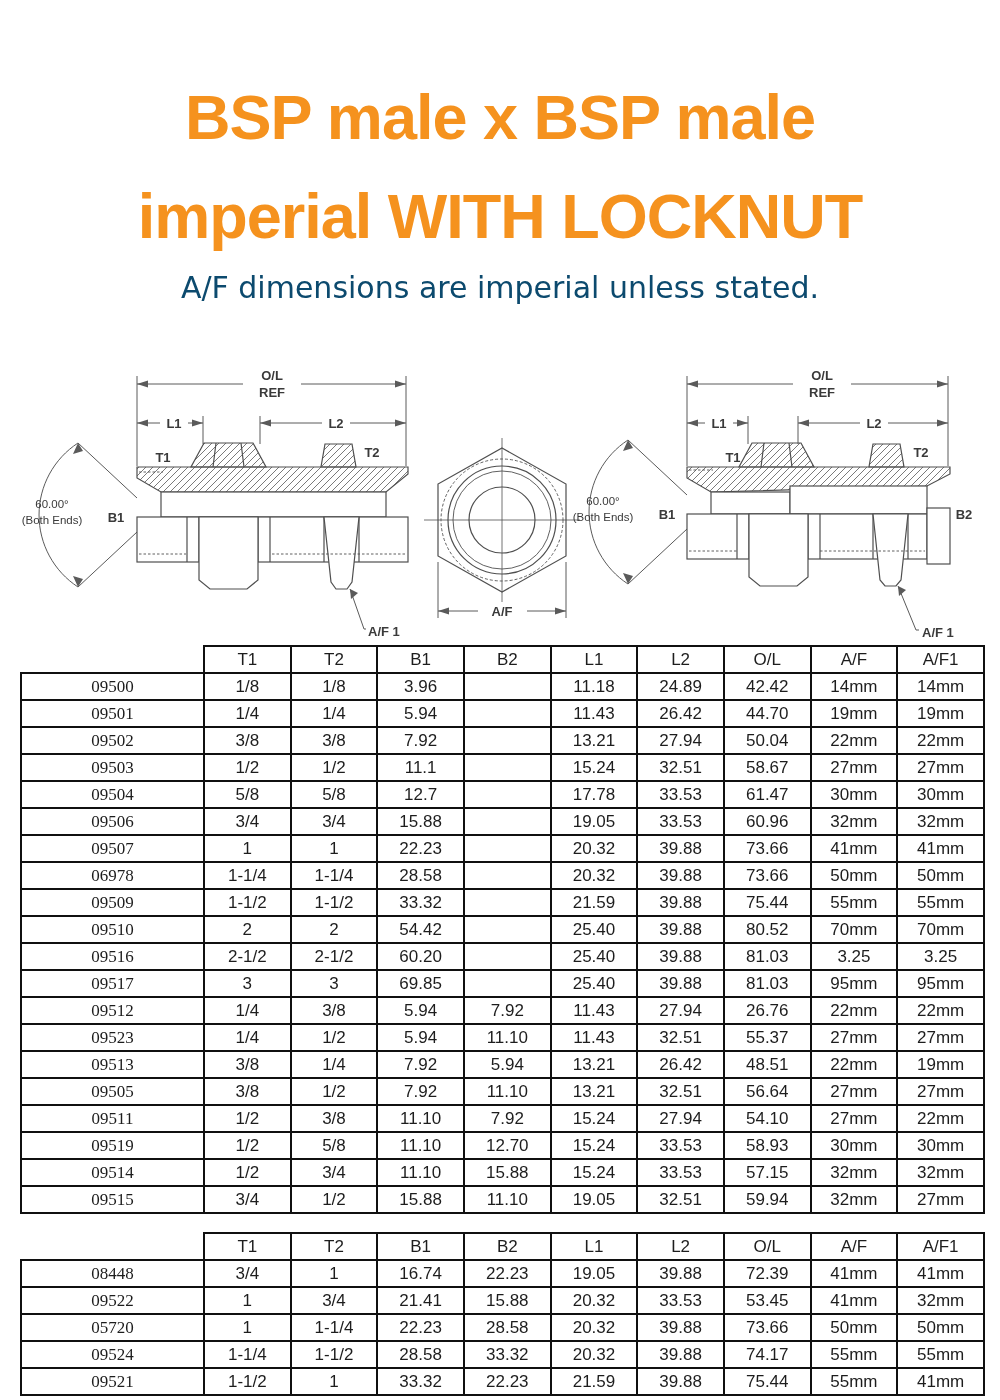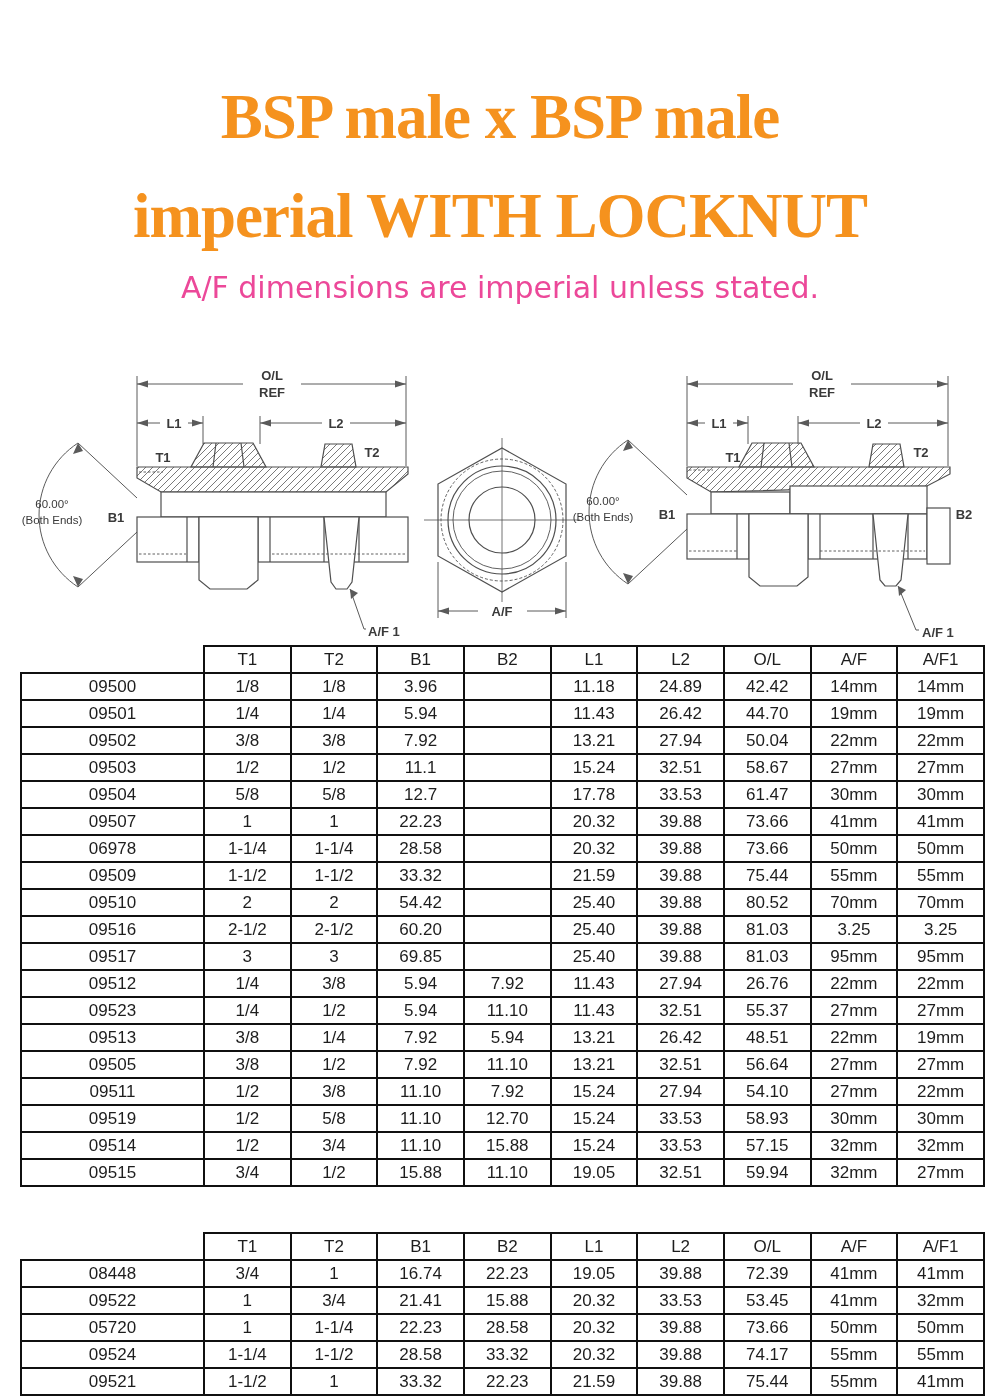--- a/index.html
+++ b/index.html
@@ -1,36 +1,36 @@
 <!DOCTYPE html>
 <html><head>
 <meta charset="utf-8">
 <style>
   html,body{margin:0;padding:0;background:#fff;}
   .page{position:relative;width:1000px;height:1400px;background:#ffffff;overflow:hidden;
         font-family:"Liberation Sans",sans-serif;}
   .title{position:absolute;top:26px;left:0;right:0;text-align:center;
-         font-family:Liberation Serif, serif;
+         font-family:Liberation Sans, sans-serif;
          font-weight:700;font-size:63px;line-height:99px;letter-spacing:-1px;
          color:#F5921E;white-space:nowrap;}
   .title span{display:block;}
   .subtitle{position:absolute;top:270px;left:0;right:0;text-align:center;
             font-family:"DejaVu Sans","Liberation Sans",sans-serif;
-            font-size:30px;font-weight:400;color:#ec4899;}
+            font-size:30px;font-weight:400;color:#0c4a6e;}
   .drawings{position:absolute;top:340px;left:0;width:1000px;height:300px;}
   svg text{font-family:"Liberation Sans",sans-serif;fill:#3a3a3a;stroke:none;}
   .dimtxt{font-size:13px;font-weight:700;}
   .smalltxt{font-size:11.5px;font-weight:400;}
   table.spec{position:absolute;left:20px;border-collapse:collapse;table-layout:fixed;
              width:965px;font-size:17px;color:#1d1d1d;}
   table.spec th,table.spec td{border:2px solid #101010;height:25px;line-height:25px;
              padding:0 2px;text-align:center;font-weight:400;overflow:hidden;
              white-space:nowrap;background:#fff;}
   table.spec th.blank{border:none;}
-  table.spec th:first-child,table.spec td:first-child{width:178px;}
+  table.spec th:first-child,table.spec td:first-child{width:178px;font-family:Liberation Serif, serif;}
   #table1{top:645px;}
   #table2{top:1232px;}
 </style>
 </head>
 <body>
 
 <div class="page">
 
   <h1 class="title">
     <span>BSP male x BSP male</span>
@@ -257,20 +257,32 @@
           <td>5/8</td>
           <td>12.7</td>
           <td></td>
           <td>17.78</td>
           <td>33.53</td>
           <td>61.47</td>
           <td>30mm</td>
           <td>30mm</td>
         </tr>
         <tr>
+          <td>09506</td>
+          <td>3/4</td>
+          <td>3/4</td>
+          <td>15.88</td>
+          <td></td>
+          <td>19.05</td>
+          <td>33.53</td>
+          <td>60.96</td>
+          <td>32mm</td>
+          <td>32mm</td>
+        </tr>
+        <tr>
           <td>09507</td>
           <td>1</td>
           <td>1</td>
           <td>22.23</td>
           <td></td>
           <td>20.32</td>
           <td>39.88</td>
           <td>73.66</td>
           <td>41mm</td>
           <td>41mm</td>

